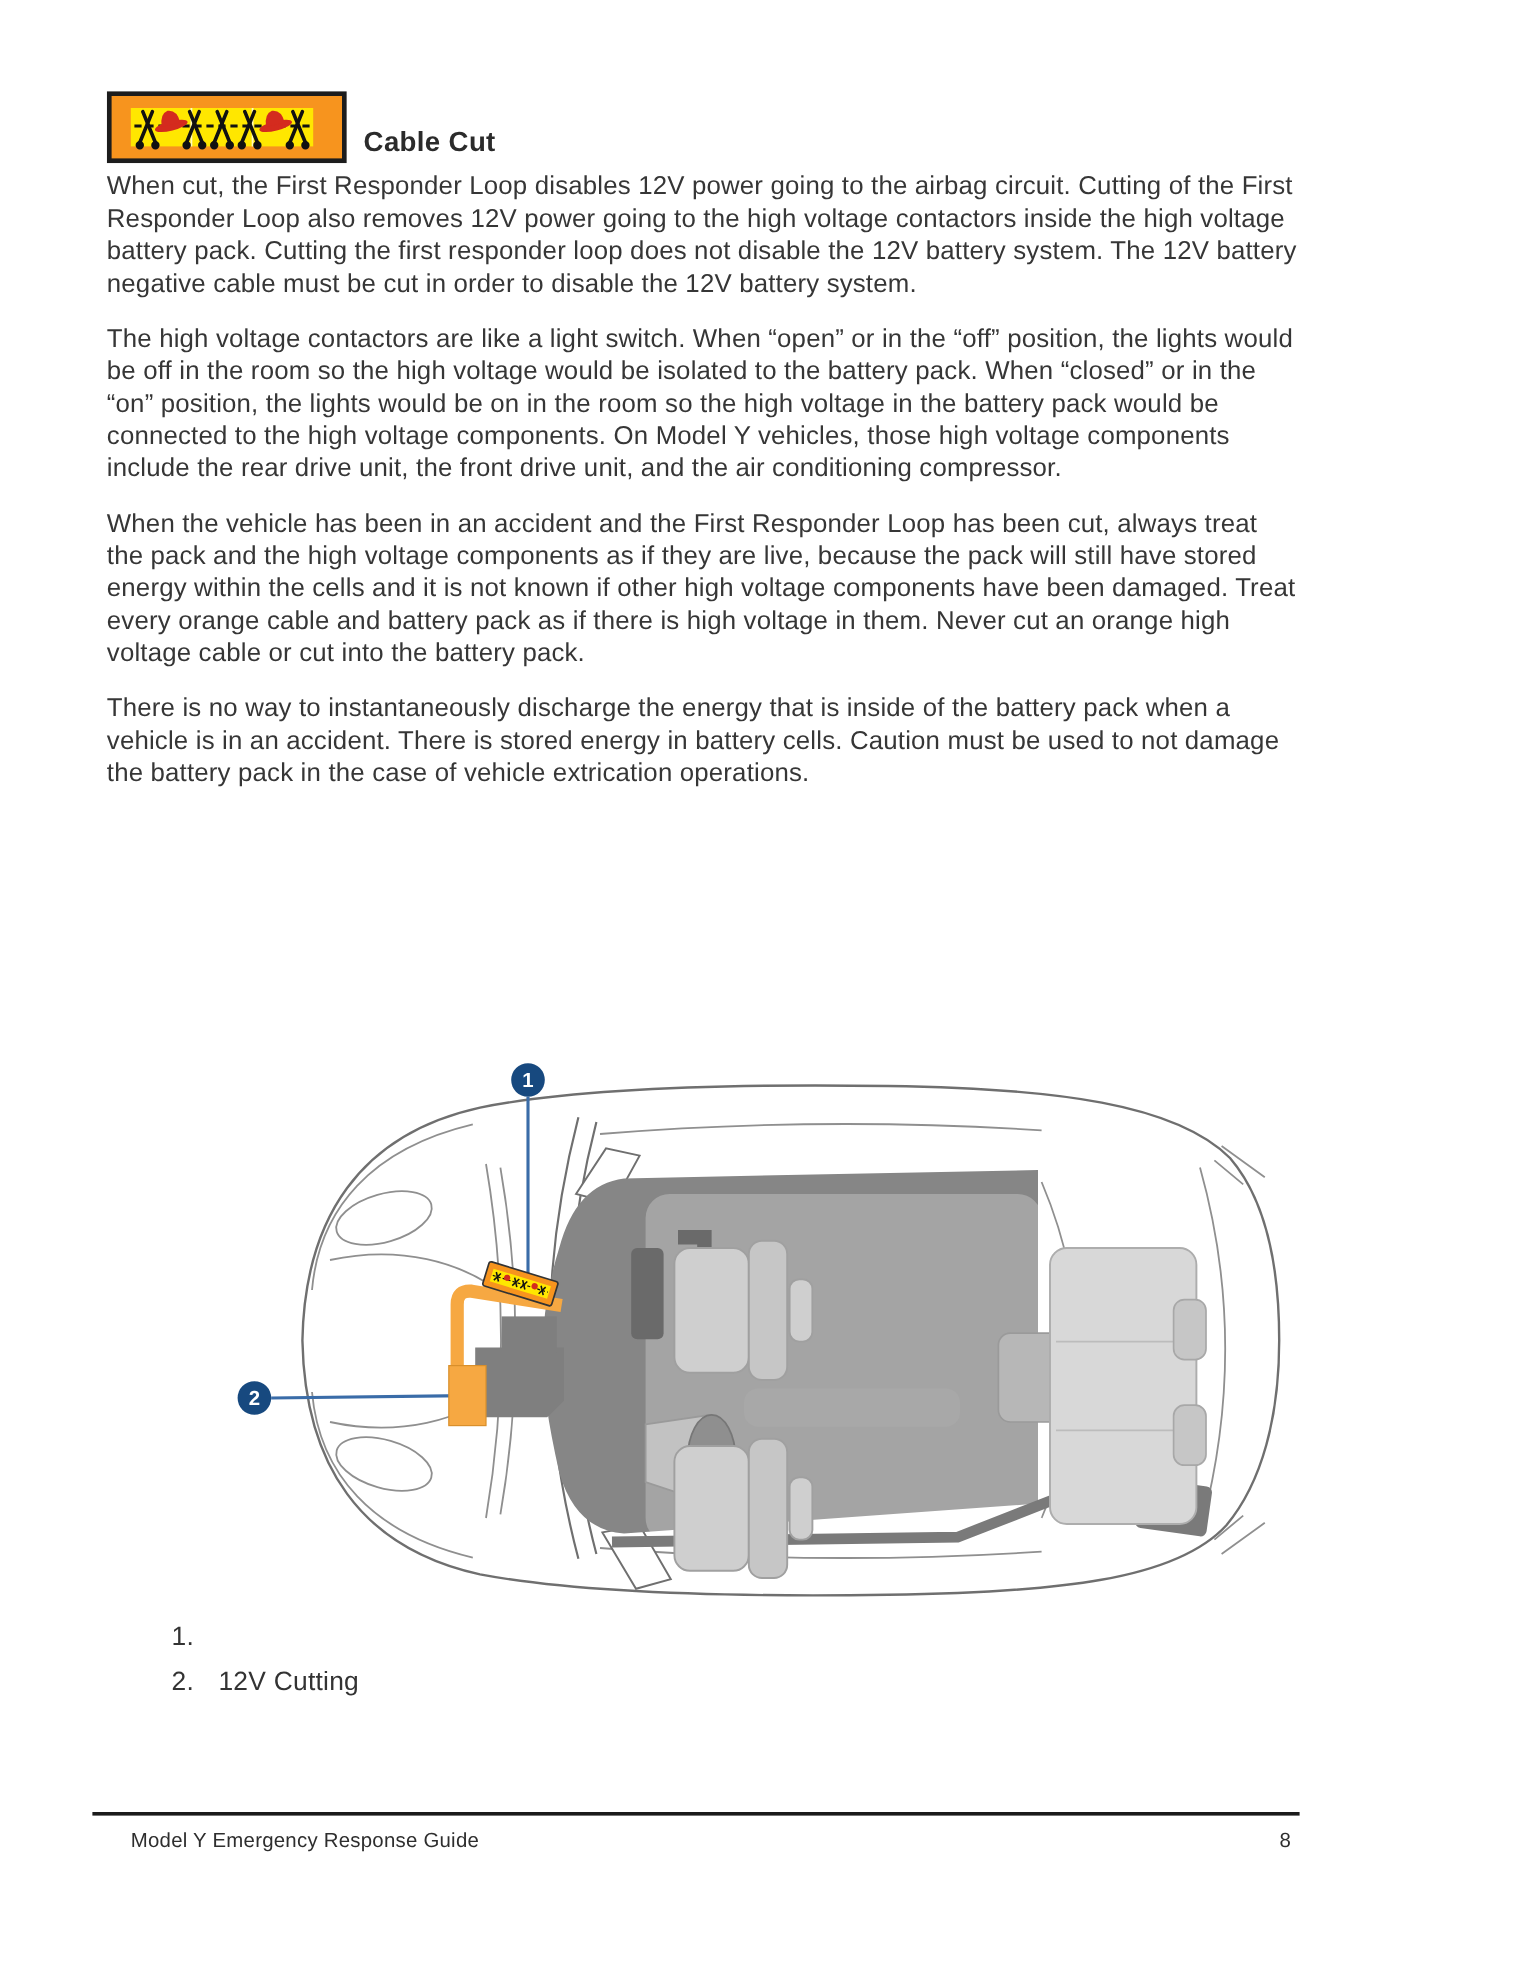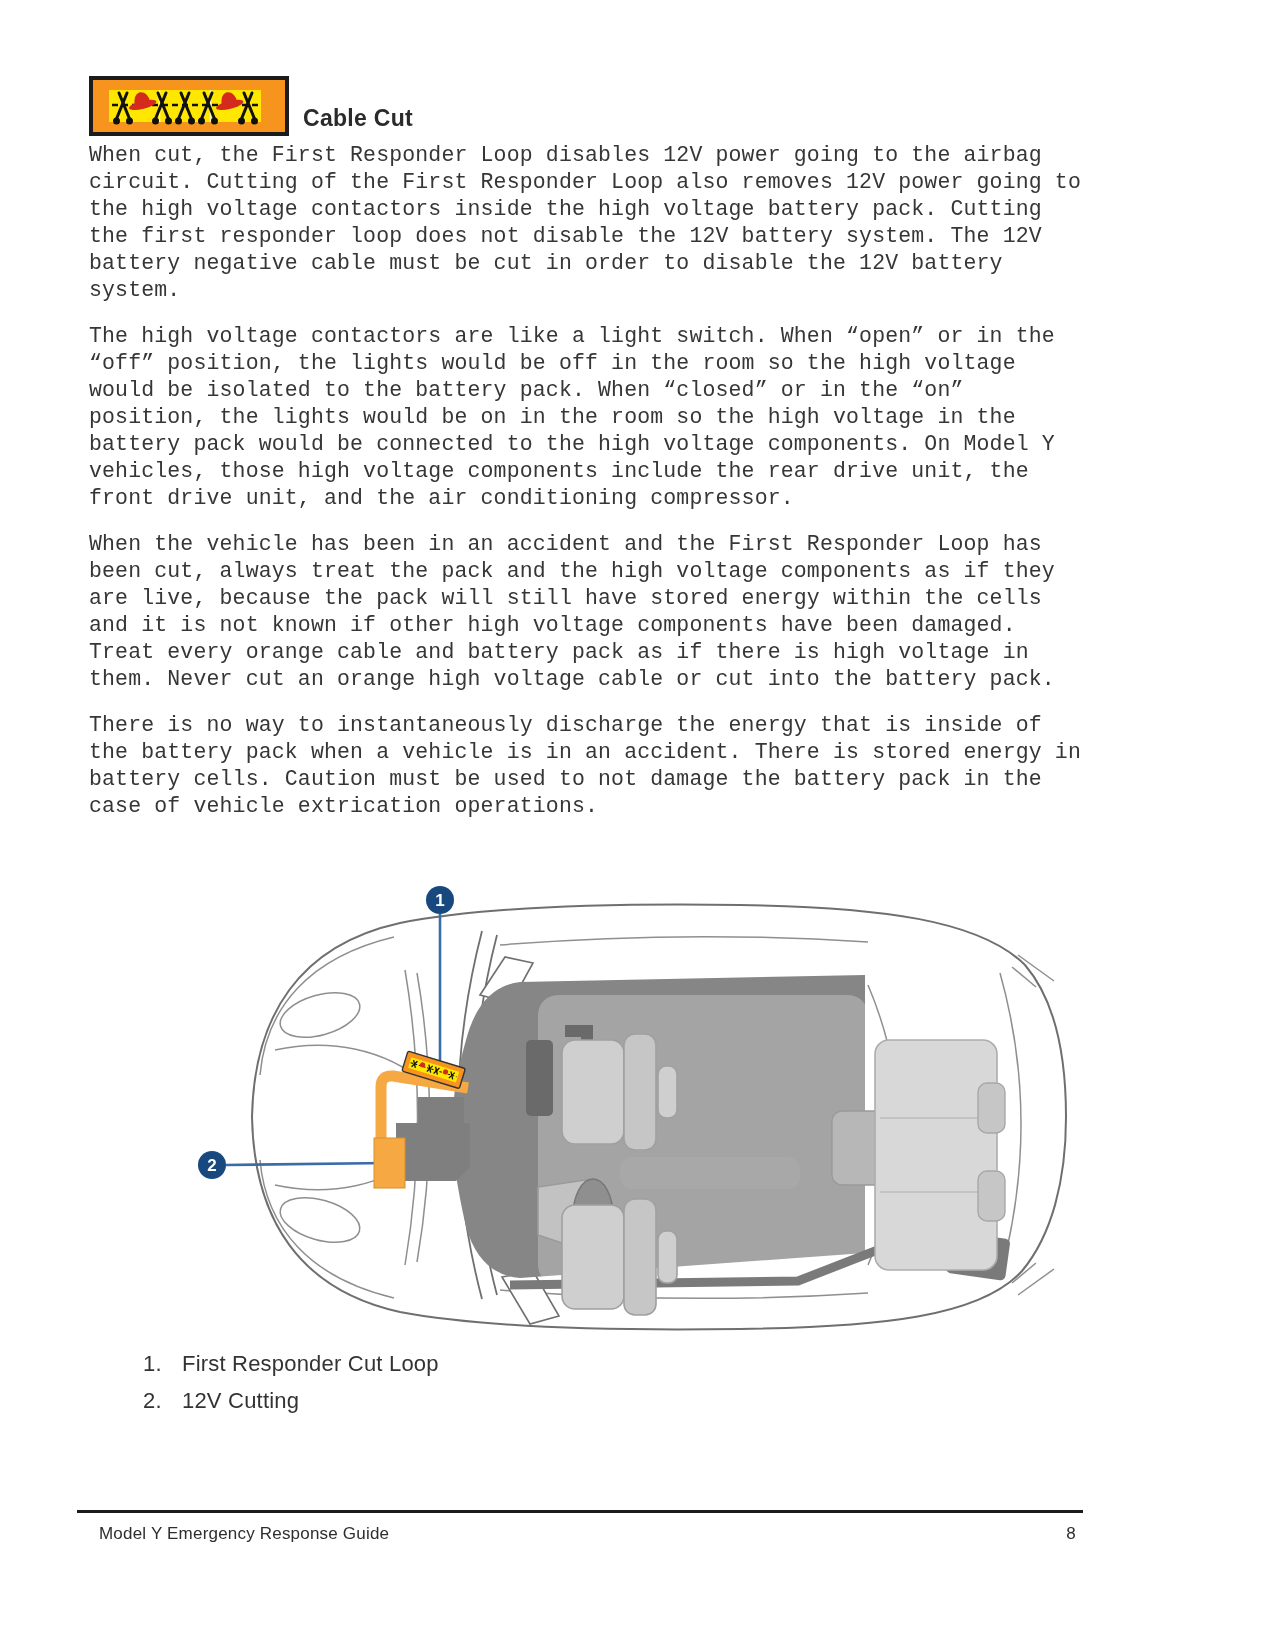--- a/index.html
+++ b/index.html
@@ -13,33 +13,33 @@
   }
   .warn-icon{position:absolute;left:89px;top:76px;width:200px;height:60px;}
   .doc-title{
     position:absolute;left:303px;top:105px;
     font-size:23px;font-weight:700;color:#2b2b2b;letter-spacing:.3px;
   }
   .content{
     position:absolute;left:89px;top:142px;width:992px;
     font-size:21.5px;line-height:27px;letter-spacing:.15px;color:#363636;
   }
-  .content p{margin:0 0 19px 0;font-family:Liberation Mono, monospace;}
+  .content p{margin:0 0 19px 0;}
   .diagram{position:absolute;left:180px;top:835px;width:900px;height:510px;}
   .legend{
     position:absolute;left:143px;top:1345px;
     font-size:22px;line-height:37px;color:#333333;letter-spacing:.2px;
   }
   .legend .row{display:flex;}
   .legend .num{width:39px;}
   .footer-rule{
     position:absolute;left:77px;top:1510px;width:1063px;height:3px;background:#1b1b1b;
   }
   .footer-left{
-    position:absolute;left:99px;top:1524px;font-size:17px;color:#2e2e2e;letter-spacing:.2px;text-align:center;
+    position:absolute;left:109px;top:1524px;font-size:17px;color:#2e2e2e;letter-spacing:.2px;text-align:center;
   }
   .footer-page{
     position:absolute;left:1056px;top:1524px;width:30px;text-align:center;
     font-size:17px;color:#2e2e2e;
   }
 </style>
 </head>
 <body>
 
 <div class="page">
@@ -223,21 +223,20 @@
     </g>
     <g>
       <circle cx="32" cy="330" r="14" fill="#17497F"></circle>
       <text x="32" y="336" text-anchor="middle" font-family="Liberation Sans, sans-serif" font-size="17" font-weight="700" fill="#ffffff">2</text>
     </g>
   </svg>
 
   <div class="legend">
     <div class="row">
       <span class="num">1.</span>
-      <span>First Responder Cut Loop</span>
     </div>
     <div class="row">
       <span class="num">2.</span>
       <span>12V Cutting</span>
     </div>
   </div>
 
   <div class="footer-rule"></div>
   <div class="footer-left">Model Y Emergency Response Guide</div>
   <div class="footer-page">8</div>

